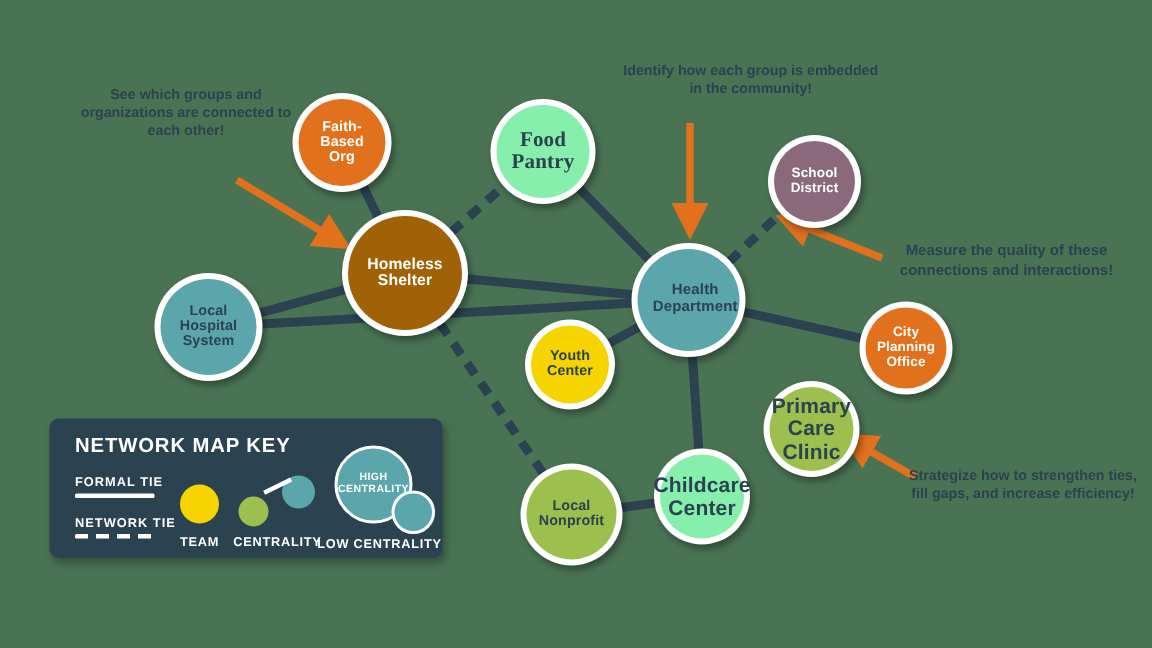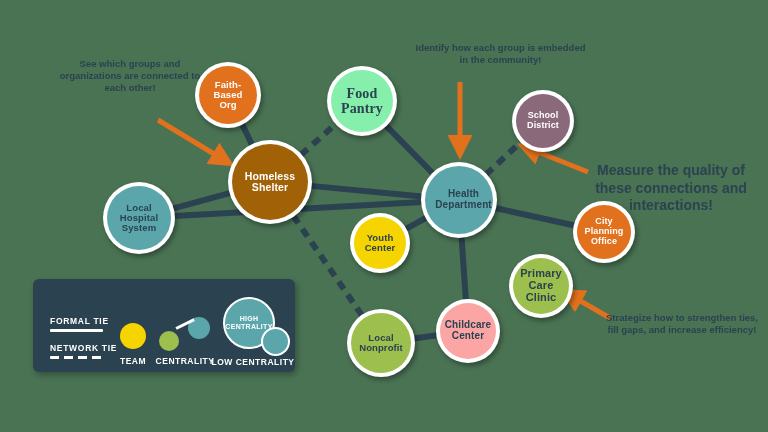--- a/index.html
+++ b/index.html
@@ -117,47 +117,48 @@
         </div>
       </div>
       <div class="node" style="left: 573px; top: 201px; width: 62px; height: 62px;">
         <div class="disc" style="width: 54px; height: 54px; background: rgb(226, 113, 29); color: rgb(255, 255, 255); font-size: 9px;">
           <span style="white-space: pre-line;">City
 Planning
 Office</span>
         </div>
       </div>
       <div class="node" style="left: 509px; top: 254px; width: 64px; height: 64px;">
-        <div class="disc" style="width: 56px; height: 56px; background: rgb(156, 191, 78); color: rgb(43, 66, 80); font-size: 11px;">
+        <div class="disc" style="width: 56px; height: 56px; background: rgb(156, 191, 78); color: rgb(43, 66, 80); font-size: 14px;">
           <span style="white-space: pre-line;">Primary
 Care
 Clinic</span>
         </div>
       </div>
       <div class="node" style="left: 436px; top: 299px; width: 64px; height: 64px;">
-        <div class="disc" style="width: 56px; height: 56px; background: #fca5a5; color: rgb(43, 66, 80); font-size: 10px; align-items: center;">
+        <div class="disc" style="width: 56px; height: 56px; background: #86efac; color: rgb(43, 66, 80); font-size: 14px; align-items: center;">
           <span style="white-space: pre-line;">Childcare
 Center</span>
         </div>
       </div>
       <div class="node" style="left: 347px; top: 309px; width: 68px; height: 68px;">
         <div class="disc" style="width: 60px; height: 60px; background: rgb(156, 191, 78); color: rgb(43, 66, 80); font-size: 9.5px;">
           <span style="white-space: pre-line;">Local
 Nonprofit</span>
         </div>
       </div>
     </div>
   <div id="anno-layer">
-      <div class="anno" style="left: 50px; top: 58px; width: 160px; font-size: 9.5px;">See which groups and organizations are connected to each other!</div>
+      <div class="anno" style="left: 44px; top: 58px; width: 160px; font-size: 9.5px;">See which groups and organizations are connected to each other!</div>
       <div class="anno" style="left: 413px; top: 42px; width: 175px; font-size: 9.5px;">Identify how each group is embedded in the community!</div>
-      <div class="anno" style="left: 578px; top: 162px; width: 186px; font-size: 14px;">Measure the quality of these connections and interactions!</div>
+      <div class="anno" style="left: 578px; top: 162px; width: 186px; font-size: 10px;">Measure the quality of these connections and interactions!</div>
       <div class="anno" style="left: 600px; top: 312px; width: 164px; font-size: 9.5px;">Strategize how to strengthen ties, fill gaps, and increase efficiency!</div>
     </div>
 
   <div id="legend">
+    <div class="title">NETWORK MAP KEY</div>
 
     <div class="tielabel" style="top:37px">FORMAL TIE</div>
     <div class="tiebar" style="top:50px"></div>
 
     <div class="tielabel" style="top:64px">NETWORK TIE</div>
     <div class="tiedash" style="top:77px"></div>
 
     <div class="kdot" style="left:87px;top:44px;width:26px;height:26px;background:#f5d400;"></div>
     <div class="keylabel" style="left:82px;top:77px;width:36px;">TEAM</div>
 

